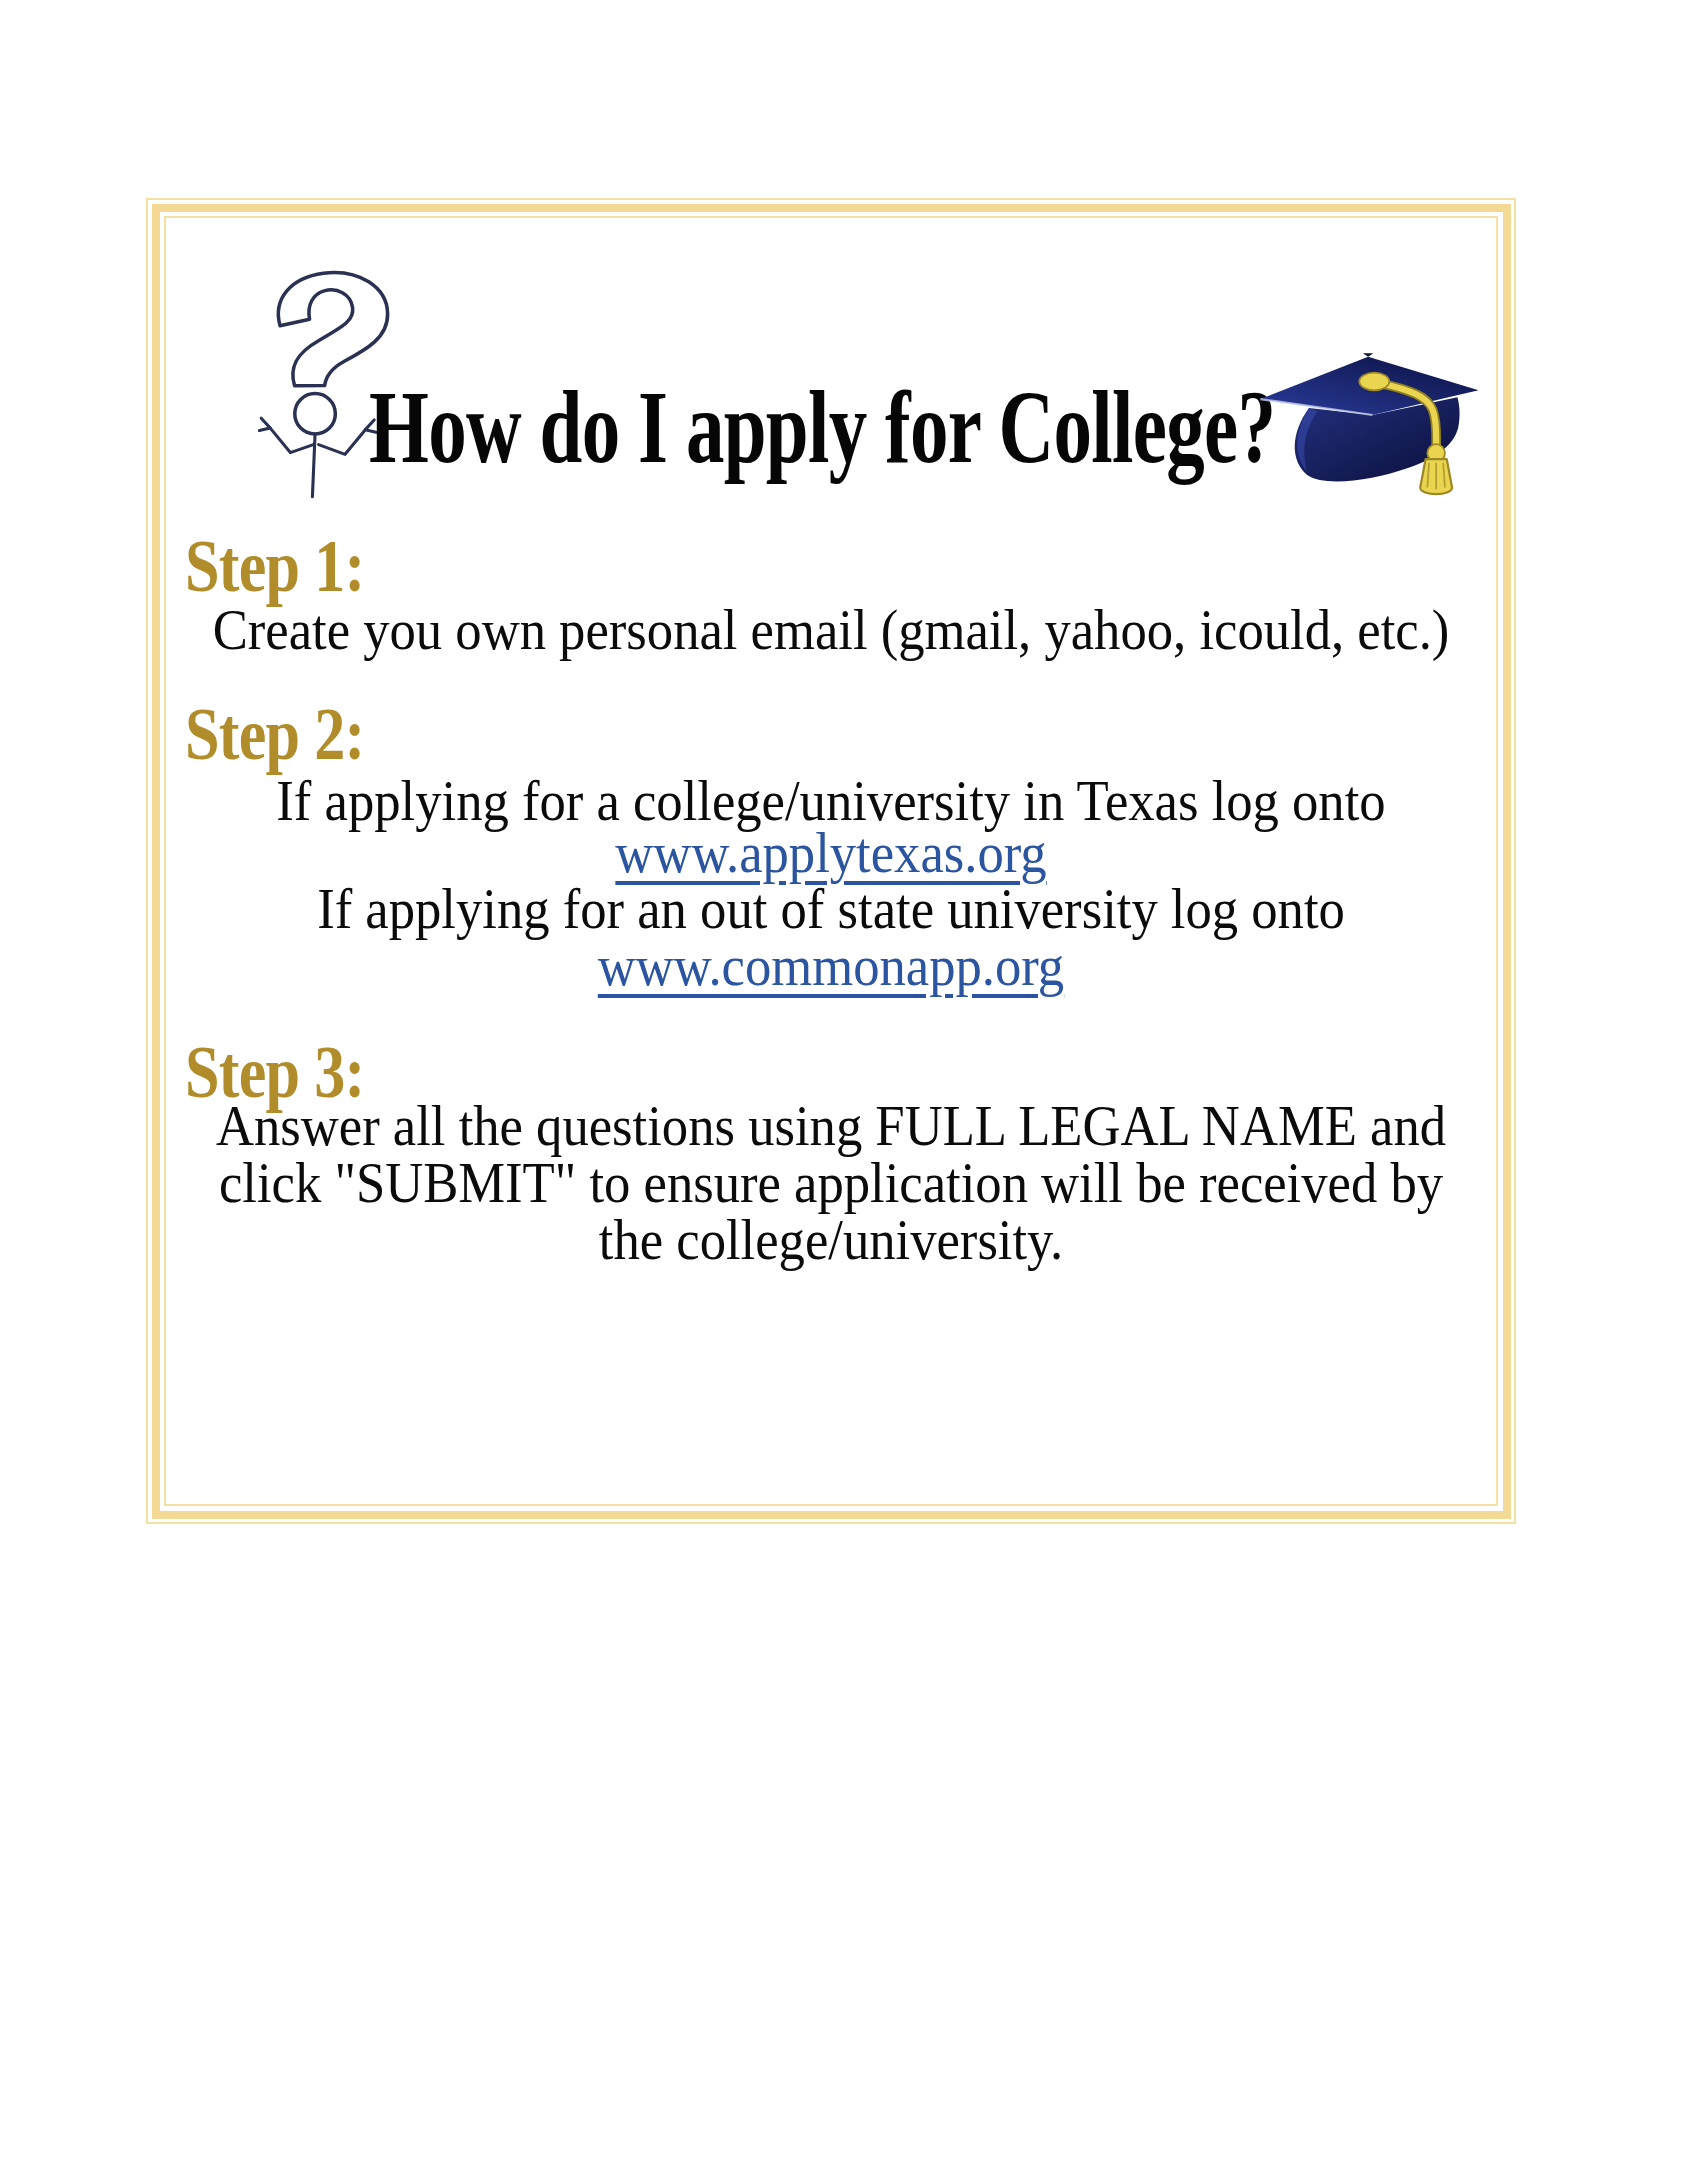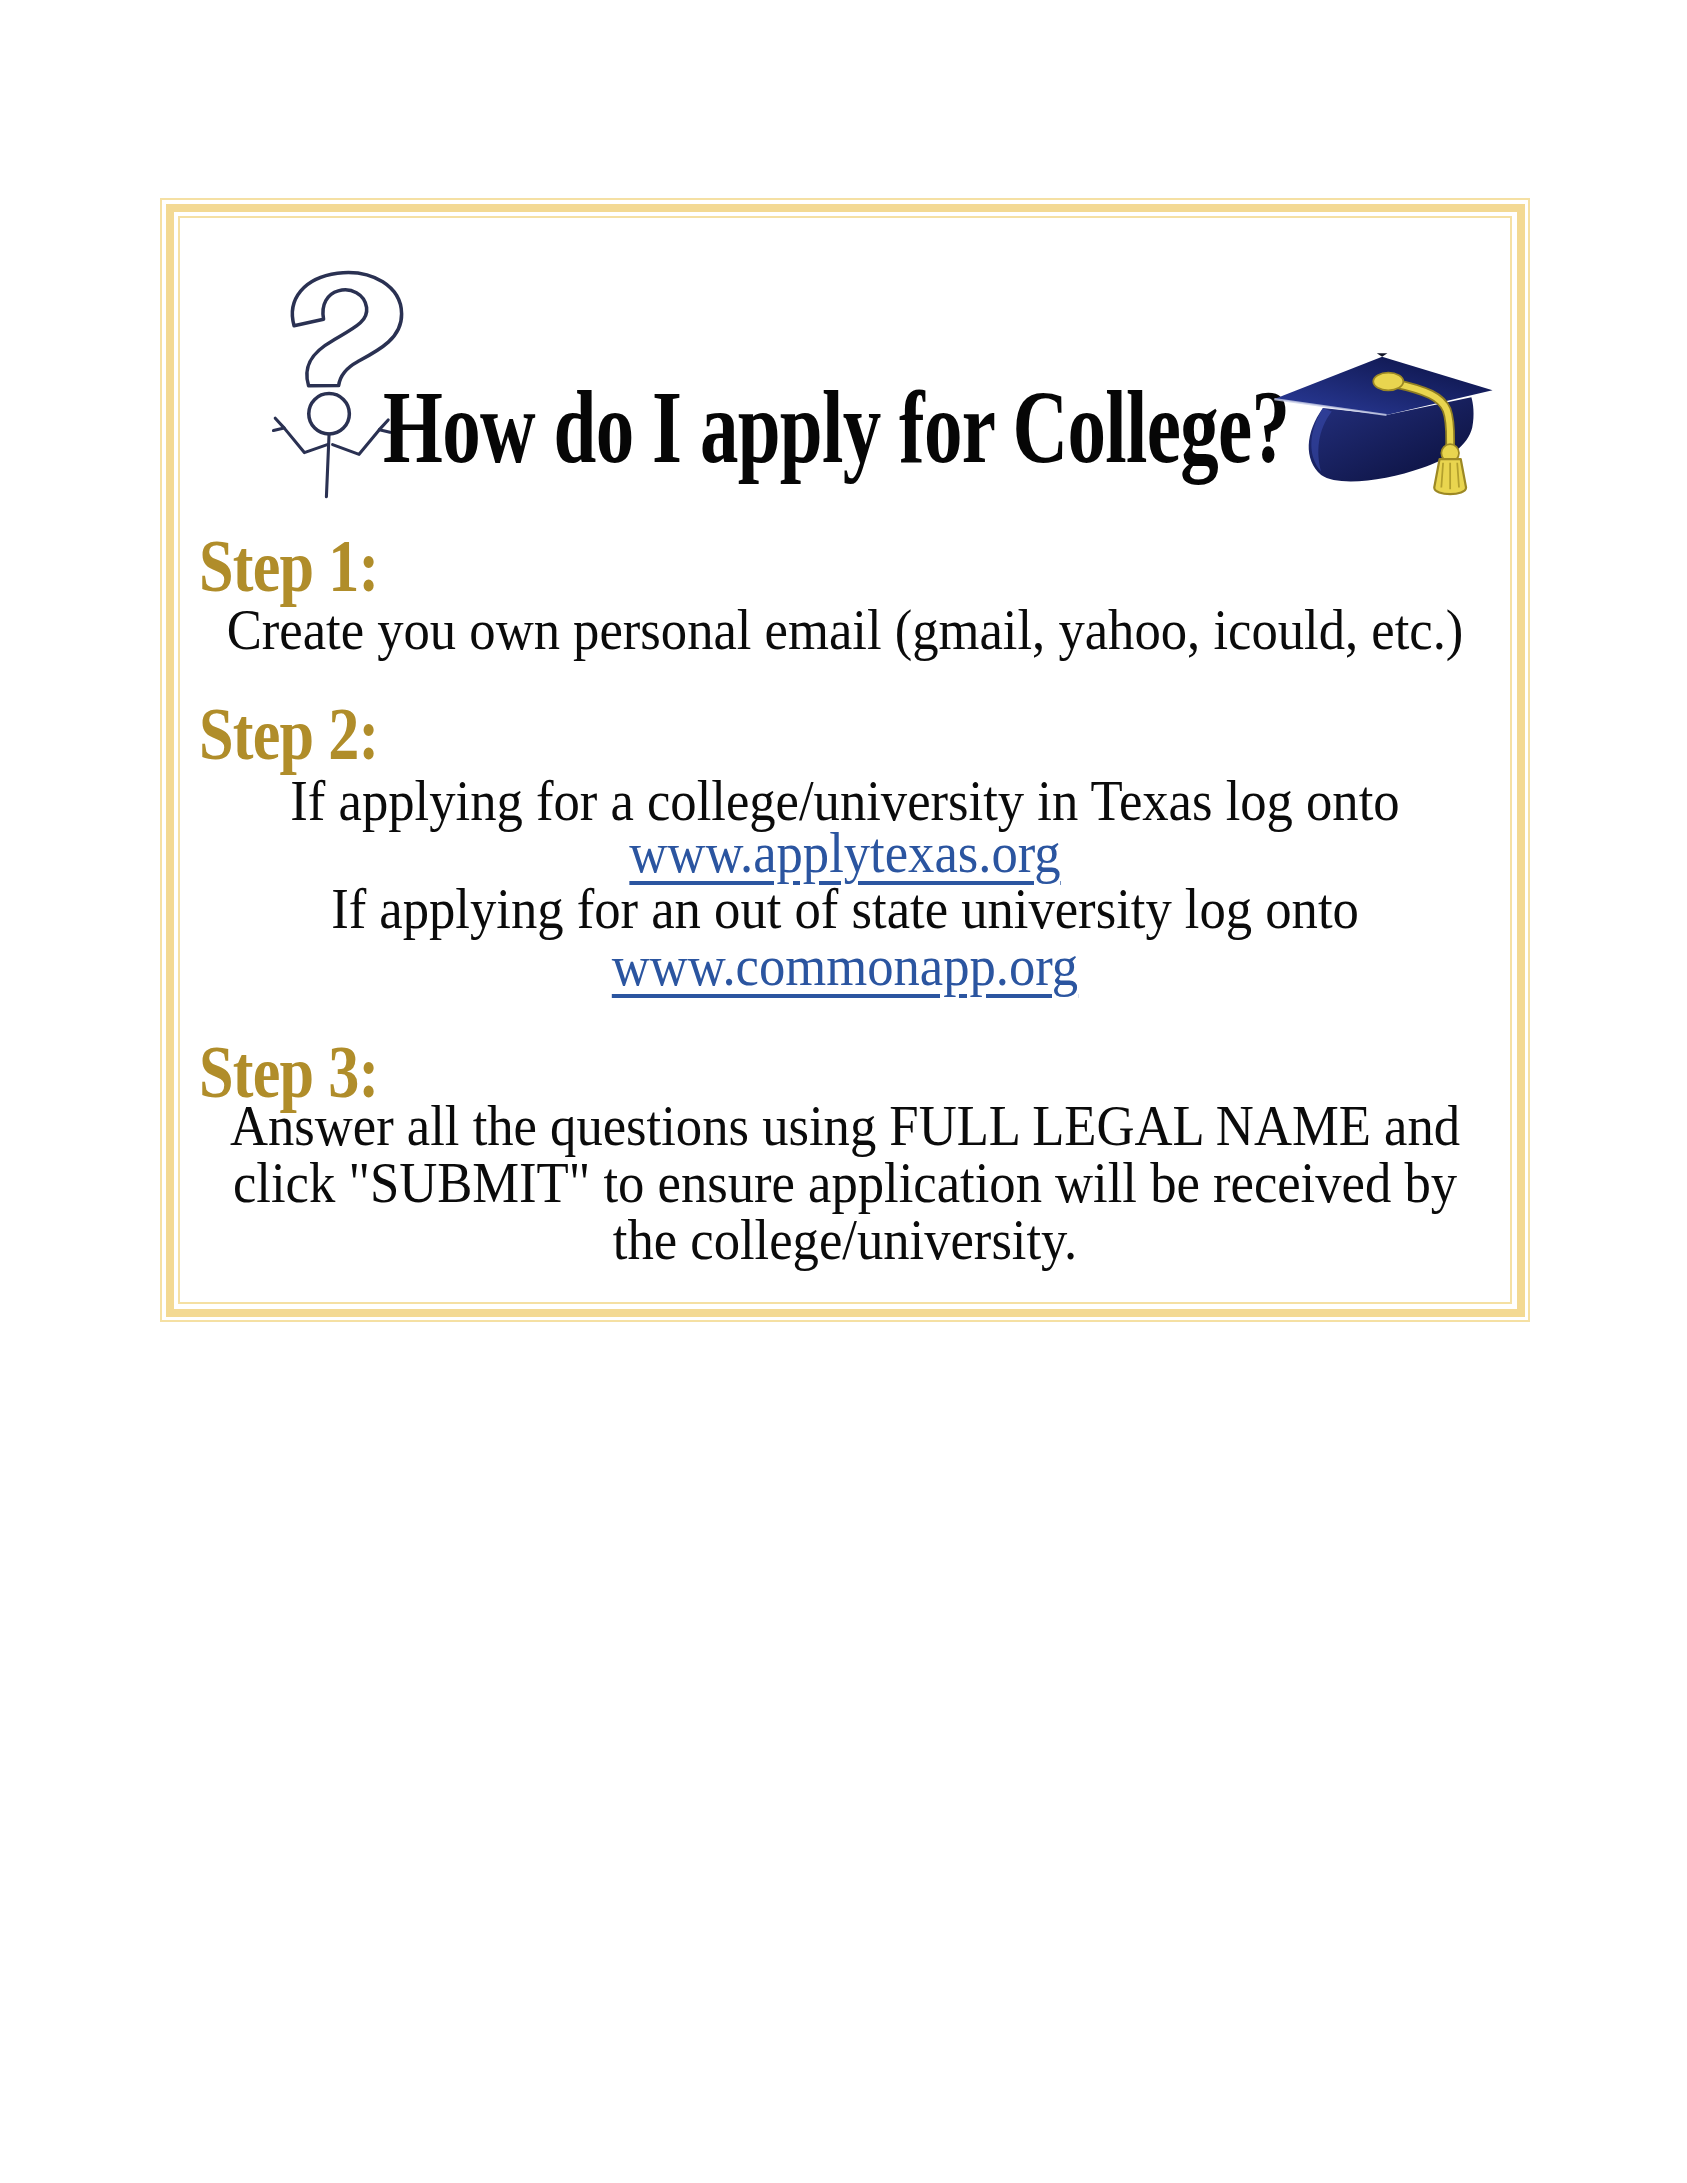--- a/index.html
+++ b/index.html
@@ -3,21 +3,21 @@
 <meta charset="utf-8">
 <title>How do I apply for College?</title>
 <style>
   html,body { margin:0; padding:0; background:#ffffff; }
   .page {
     position:relative; width:1688px; height:2183px; background:#ffffff;
     font-family:"Liberation Serif", serif; overflow:hidden;
   }
   
   .frame {
-    position:absolute; left:160px; top:198px; width:1370px; height:1124px;
+    position:absolute; left:146px; top:198px; width:1370px; height:1326px;
     box-sizing:border-box; border:2.6px solid #F5E0A3;
   }
   .frame::before {
     content:""; position:absolute; inset:3.5px; border:8.8px solid #F3D993; pointer-events:none;
   }
   .frame::after {
     content:""; position:absolute; inset:16px; border:2.6px solid #F5E0A3; pointer-events:none;
   }
 
   

